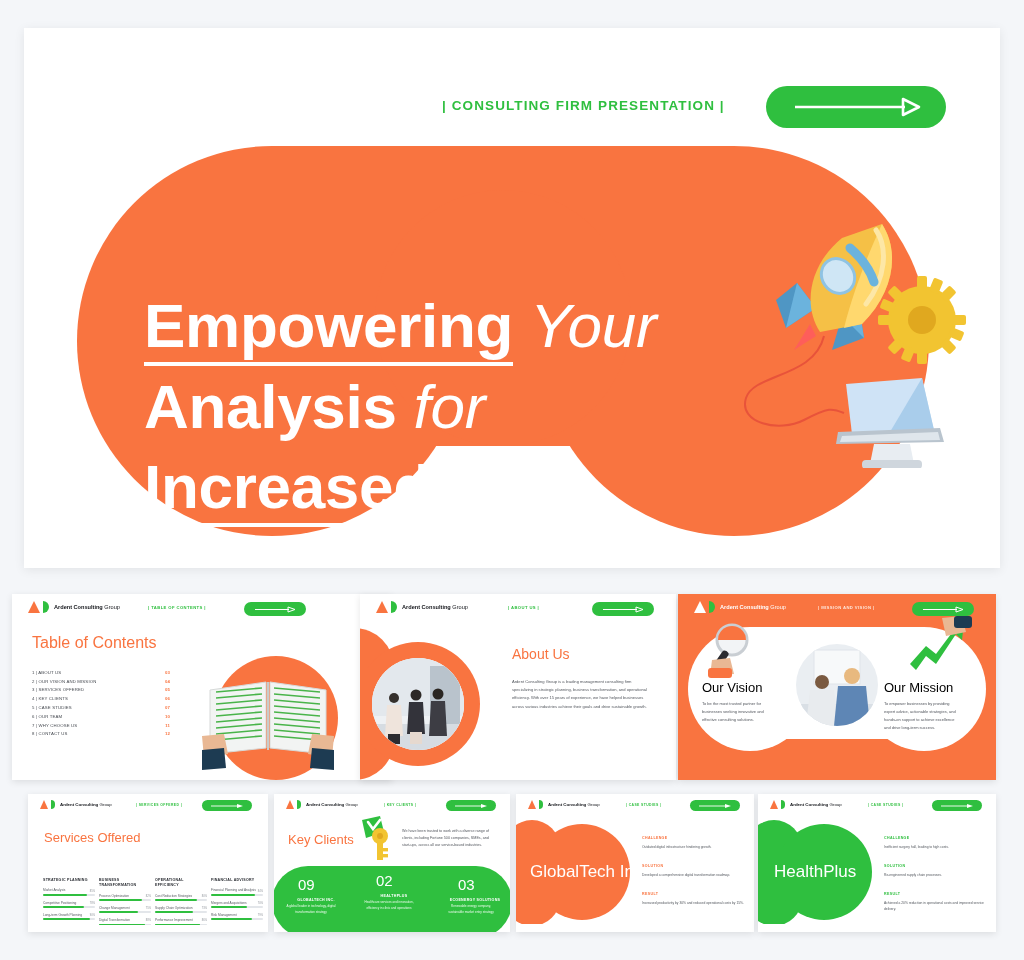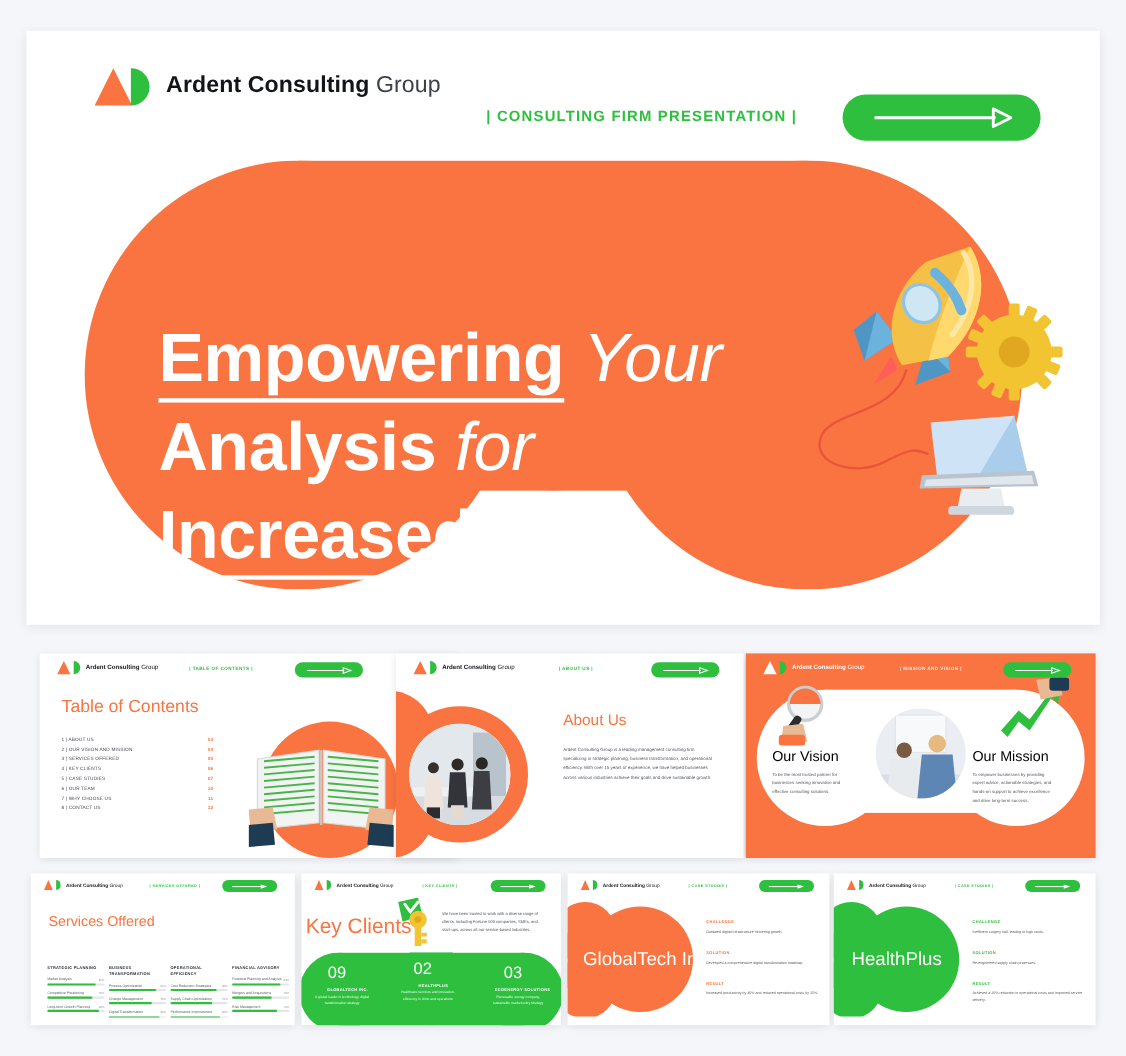--- a/index.html
+++ b/index.html
@@ -132,31 +132,20 @@
   .cs-sec .h { font-size: 3.6px; font-weight: 700; letter-spacing: .35px; margin-bottom: 3.5px; }
   .cs-sec .b { font-size: 3.3px; line-height: 1.85; color: #53575e; }
 </style>
 </head>
 <body>
 
 <div class="page">
 
   <div class="hero">
 
-    <div class="hero-header">
-      <div class="logo-wrap">
-        <div class="logo-mark">
-          <div class="logo-tri"></div>
-          <div class="logo-half"></div>
-        </div>
-        <div class="logo-text">
-          <b>Ardent Consulting</b><span class="light"> Group</span>
-        </div>
-      </div>
-    </div>
 
     <div class="hero-kicker">| CONSULTING FIRM PRESENTATION |</div>
 
     <button class="arrow-btn">
       <svg width="130" height="22" viewBox="0 0 130 22">
         <line x1="4" y1="11" x2="114" y2="11" stroke="#ffffff" stroke-width="2.6"></line>
         <polygon points="112,3 128,11 112,19" fill="none" stroke="#ffffff" stroke-width="2.6" stroke-linejoin="round"></polygon>
       </svg>
     </button>
 
@@ -223,21 +212,21 @@
         <path d="M122 176 L198 170 L210 222 L128 226 Z" fill="#cfe3f6"></path>
         <path d="M198 170 L210 222 L166 224 Z" fill="#a9cdeb"></path>
         <path d="M114 224 L216 220 L220 234 L112 236 Z" fill="#b9c4ce"></path>
         <path d="M118 228 L214 224 L216 232 L116 234 Z" fill="#dfe6ec"></path>
         <path d="M150 236 L186 236 L190 256 L146 256 Z" fill="#e8edf2"></path>
         <rect x="138" y="252" width="60" height="9" rx="4" fill="#cfd6dd"></rect>
       </g>
     </svg>
   </div>
 
-  <div class="thumb" style="left:36px; top:594px; width:380px; height:186px;">
+  <div class="thumb" style="left:12px; top:594px; width:380px; height:186px;">
     <div class="tb-logo">
       <div class="tb-tri"></div>
       <div class="tb-half"></div>
       <div class="tb-logo-text"><b>Ardent Consulting</b><span> Group</span></div>
     </div>
     <div class="tb-kicker" style="left:136px;">| TABLE OF CONTENTS |</div>
     <div class="tb-btn" style="left:232px;">
       <svg width="44" height="7" viewBox="0 0 44 7">
           <line x1="2" y1="3.5" x2="36" y2="3.5" stroke="#fff" stroke-width="1"></line>
           <polygon points="35,1 42,3.5 35,6" fill="none" stroke="#fff" stroke-width="1"></polygon>
@@ -569,21 +558,21 @@
     </div>
     <svg style="position:absolute; left:82px; top:22px; width:44px; height:44px;" viewBox="0 0 44 44">
       <path d="M6 4 L24 0 L28 16 L10 22 Z" fill="#2fbf3f"></path>
       <path d="M12 6 L17 13 L24 4" fill="none" stroke="#ffffff" stroke-width="2.6" stroke-linecap="round"></path>
       <circle cx="24" cy="20" r="8" fill="#f2c431"></circle>
       <rect x="21" y="24" width="6" height="20" fill="#f2c431"></rect>
       <rect x="27" y="32" width="5" height="3.4" fill="#f2c431"></rect>
       <rect x="27" y="38" width="5" height="3.4" fill="#f2c431"></rect>
       <circle cx="24" cy="20" r="3" fill="#e0a81f"></circle>
     </svg>
-    <div class="tb-title" style="left:4px; top:38px; font-size:19px;">Key Clients</div>
+    <div class="tb-title" style="left:14px; top:38px; font-size:13px;">Key Clients</div>
     <div class="kc-para" style="left:128px; top:34px; width:92px;">We have been trusted to work with a diverse range of clients, including Fortune 500 companies, SMEs, and start-ups, across all our service-based industries.</div>
     <svg style="position:absolute; left:-10px; top:72px; width:256px; height:72px;" viewBox="0 0 256 72">
       <g fill="#2fbf3f">
         <circle cx="44" cy="36" r="36"></circle>
           <circle cx="128" cy="30" r="36"></circle>
           <circle cx="212" cy="36" r="36"></circle>
         <rect x="44" y="0" width="168" height="72"></rect>
       </g>
     </svg>
     <div class="kc-num" style="left:24px; top:82px;">09</div>

